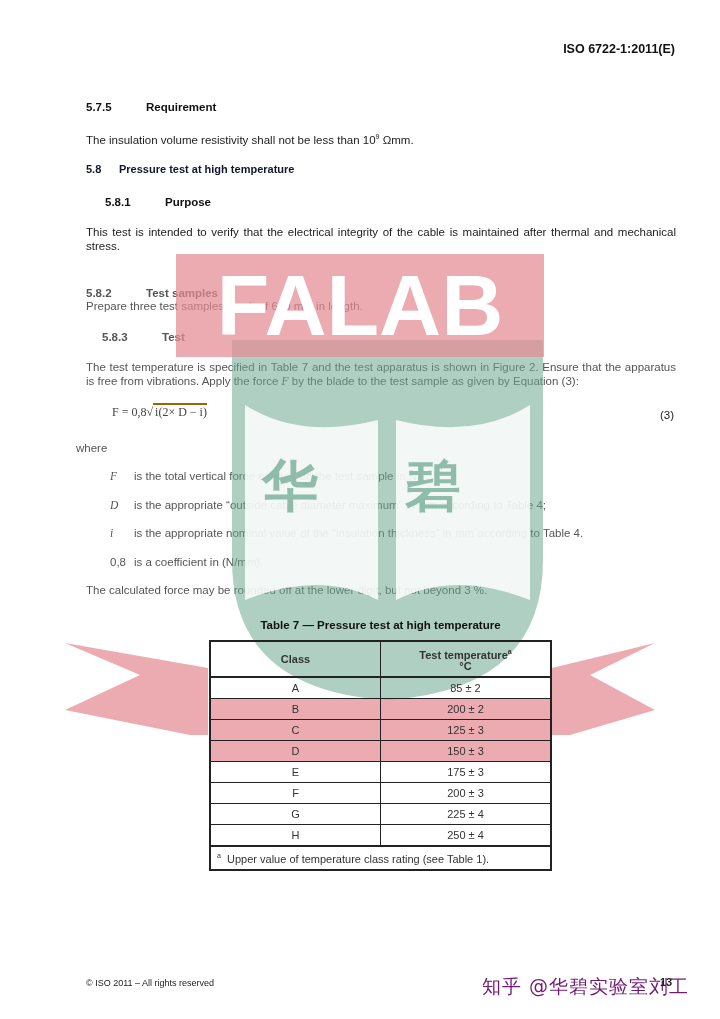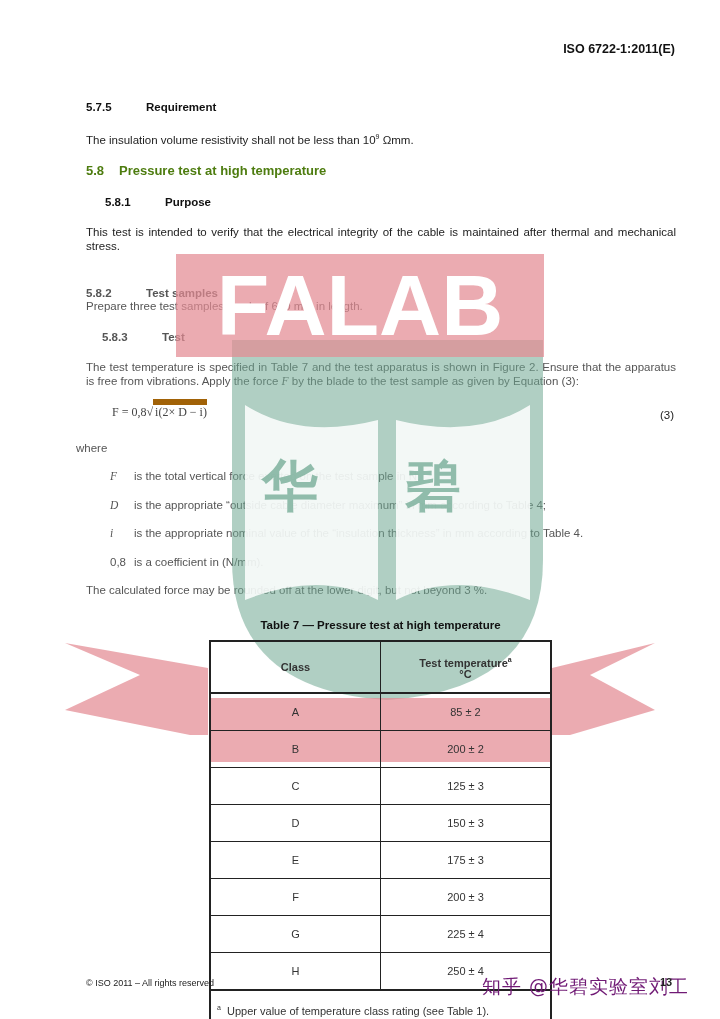--- a/index.html
+++ b/index.html
@@ -5,31 +5,31 @@
   html, body { margin: 0; padding: 0; }
   body {
     width: 720px; height: 1019px; position: relative; overflow: hidden;
     background: #ffffff; color: #222;
     font-family: "Liberation Sans", sans-serif;
   }
   .abs { position: absolute; }
   .header-code { left: 0; right: 45px; top: 42px; text-align: right; font-weight: bold; font-size: 12.5px; color: #111; }
   .h4 { font-weight: bold; font-size: 11.5px; color: #111; }
   .h4 .num { display: inline-block; width: 60px; }
-  .h3 { font-weight: bold; font-size: 13px; color: #4d7c0f; }
+  .h3 { font-weight: bold; font-size: 11px; color: #0f172a; }
   .h3 .num { display: inline-block; width: 33px; }
   .p { font-size: 11.5px; color: #222; line-height: 14px; }
   .justify { text-align: justify; text-align-last: left; }
   .eq { font-family: "Liberation Serif", serif; font-size: 12px; color: #444; }
-  .sqrt { border-top: 6px solid #a16207; padding-left: 2px; }
+  .sqrt { border-top: 2px solid #a16207; padding-left: 2px; }
   .var { font-family: "Liberation Serif", serif; font-style: italic; width: 24px; display: inline-block; color: #555; }
   .cap { font-weight: bold; font-size: 11.5px; color: #111; text-align: center; }
 
   table.t7 { position: absolute; left: 209px; top: 640px; width: 343px; border-collapse: collapse; font-size: 11px; color: #333; }
-  table.t7 td, table.t7 th { border: 1px solid #222; text-align: center; padding: 8px; height: 20px; }
+  table.t7 td, table.t7 th { border: 1px solid #222; text-align: center; padding: 0; height: 20px; }
   table.t7 th { font-weight: bold; height: 34px; border-bottom: 2px solid #222; line-height: 12px; }
   table.t7 { border: 2px solid #222; }
   table.t7 td.foot { text-align: left; padding-left: 6px; height: 22px; border-top: 2px solid #222; }
   sup { font-size: 7px; }
 
   .footer { left: 86px; top: 978px; font-size: 9px; color: #222; }
   .pagenum { left: 660px; top: 976px; font-size: 11px; font-weight: bold; color: #222; }
   .zhihu { left: 482px; top: 974px; font-size: 19px; color: #701a75; letter-spacing: 1px; font-family: "DejaVu Sans", sans-serif; }
 
   

